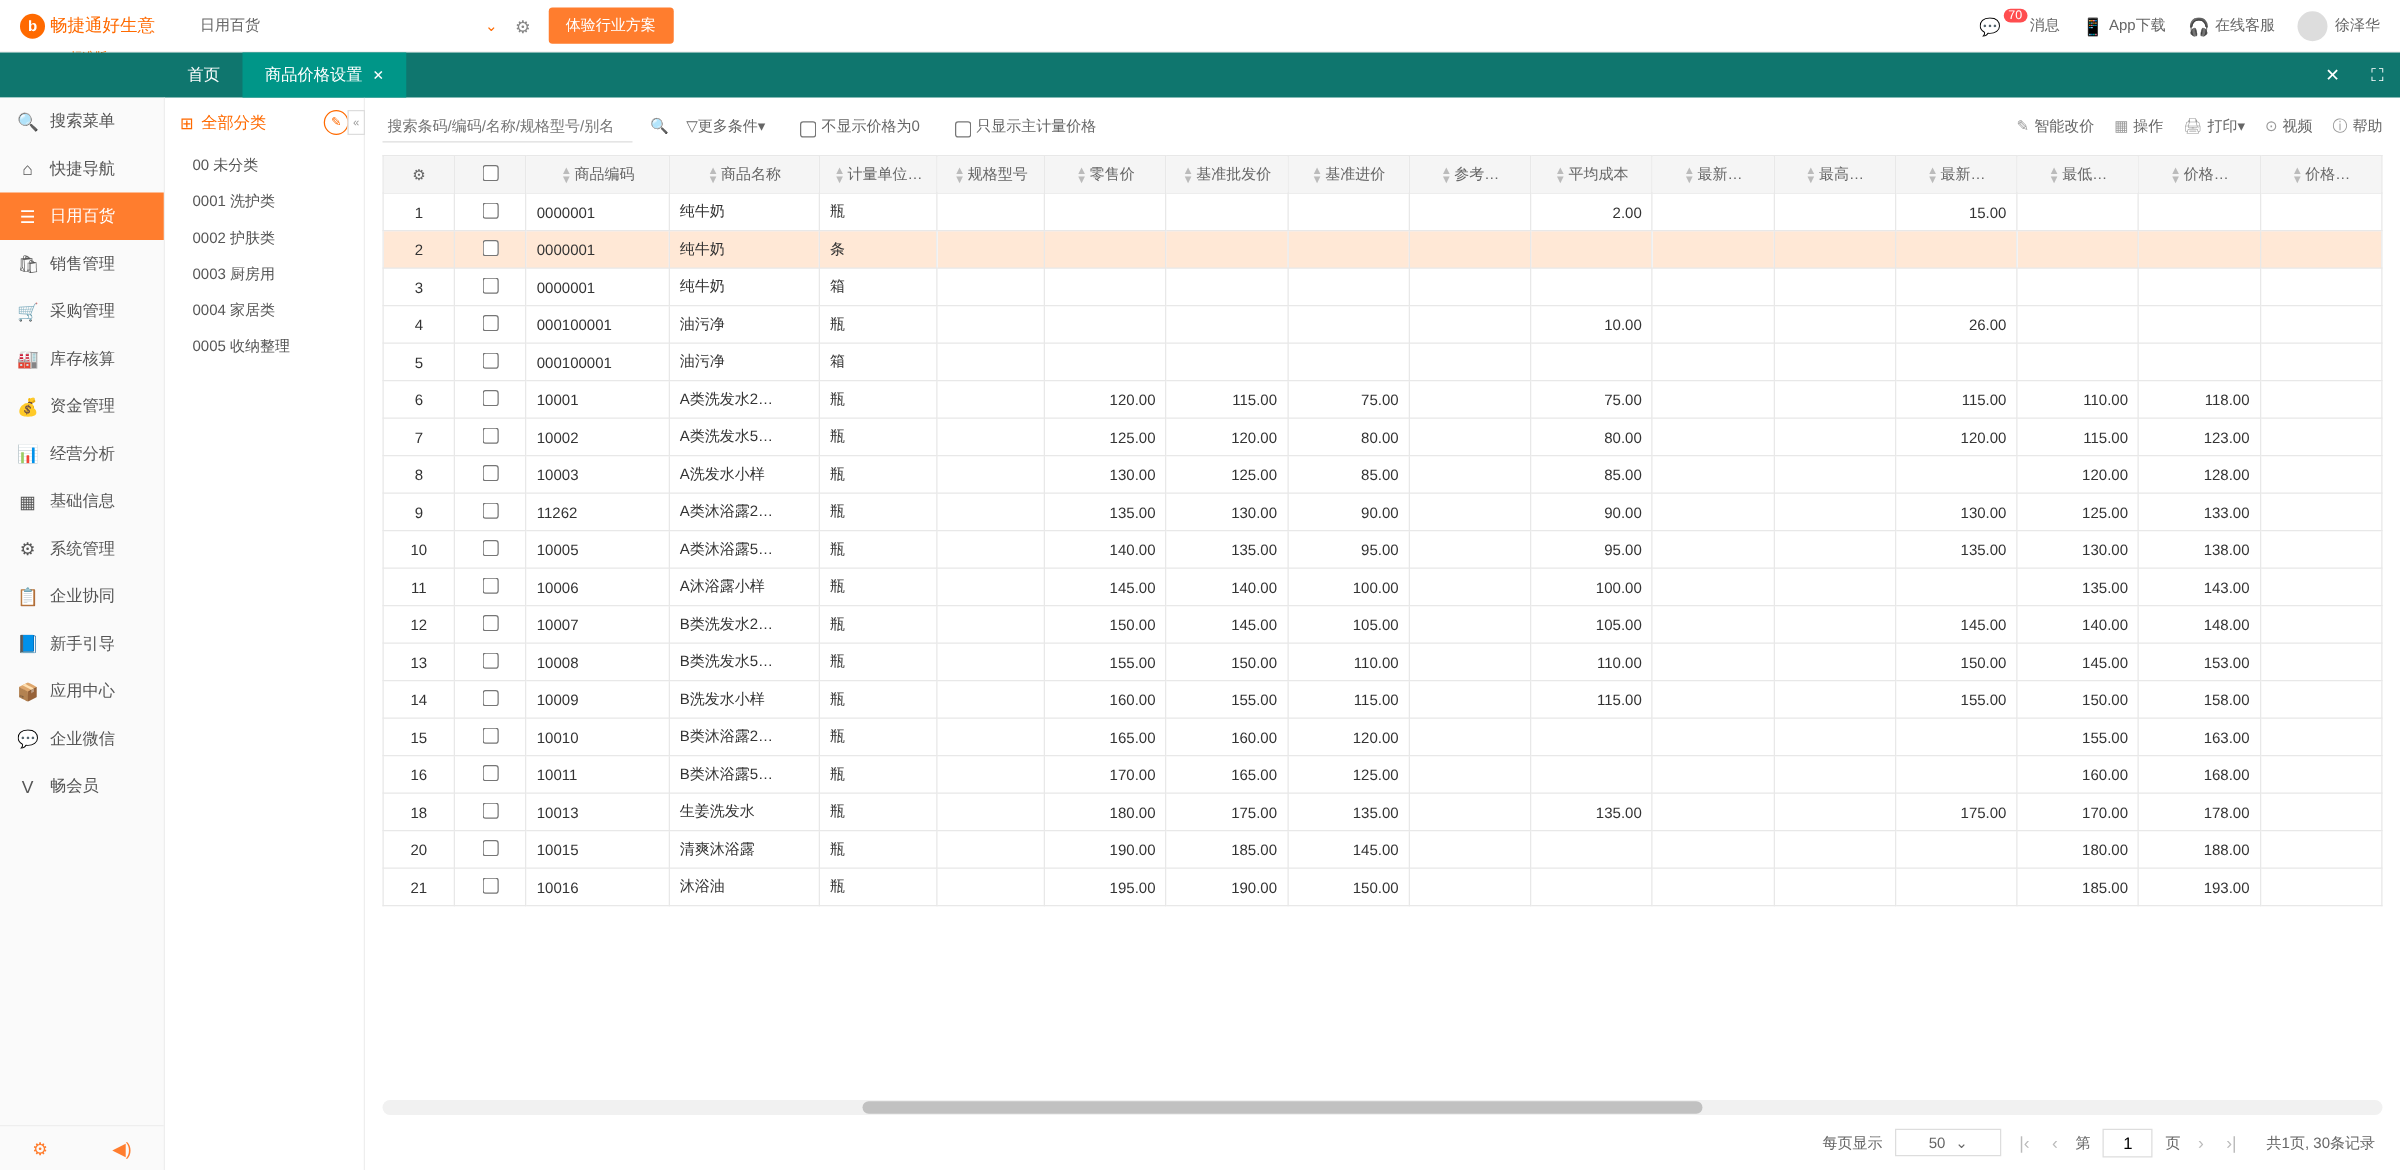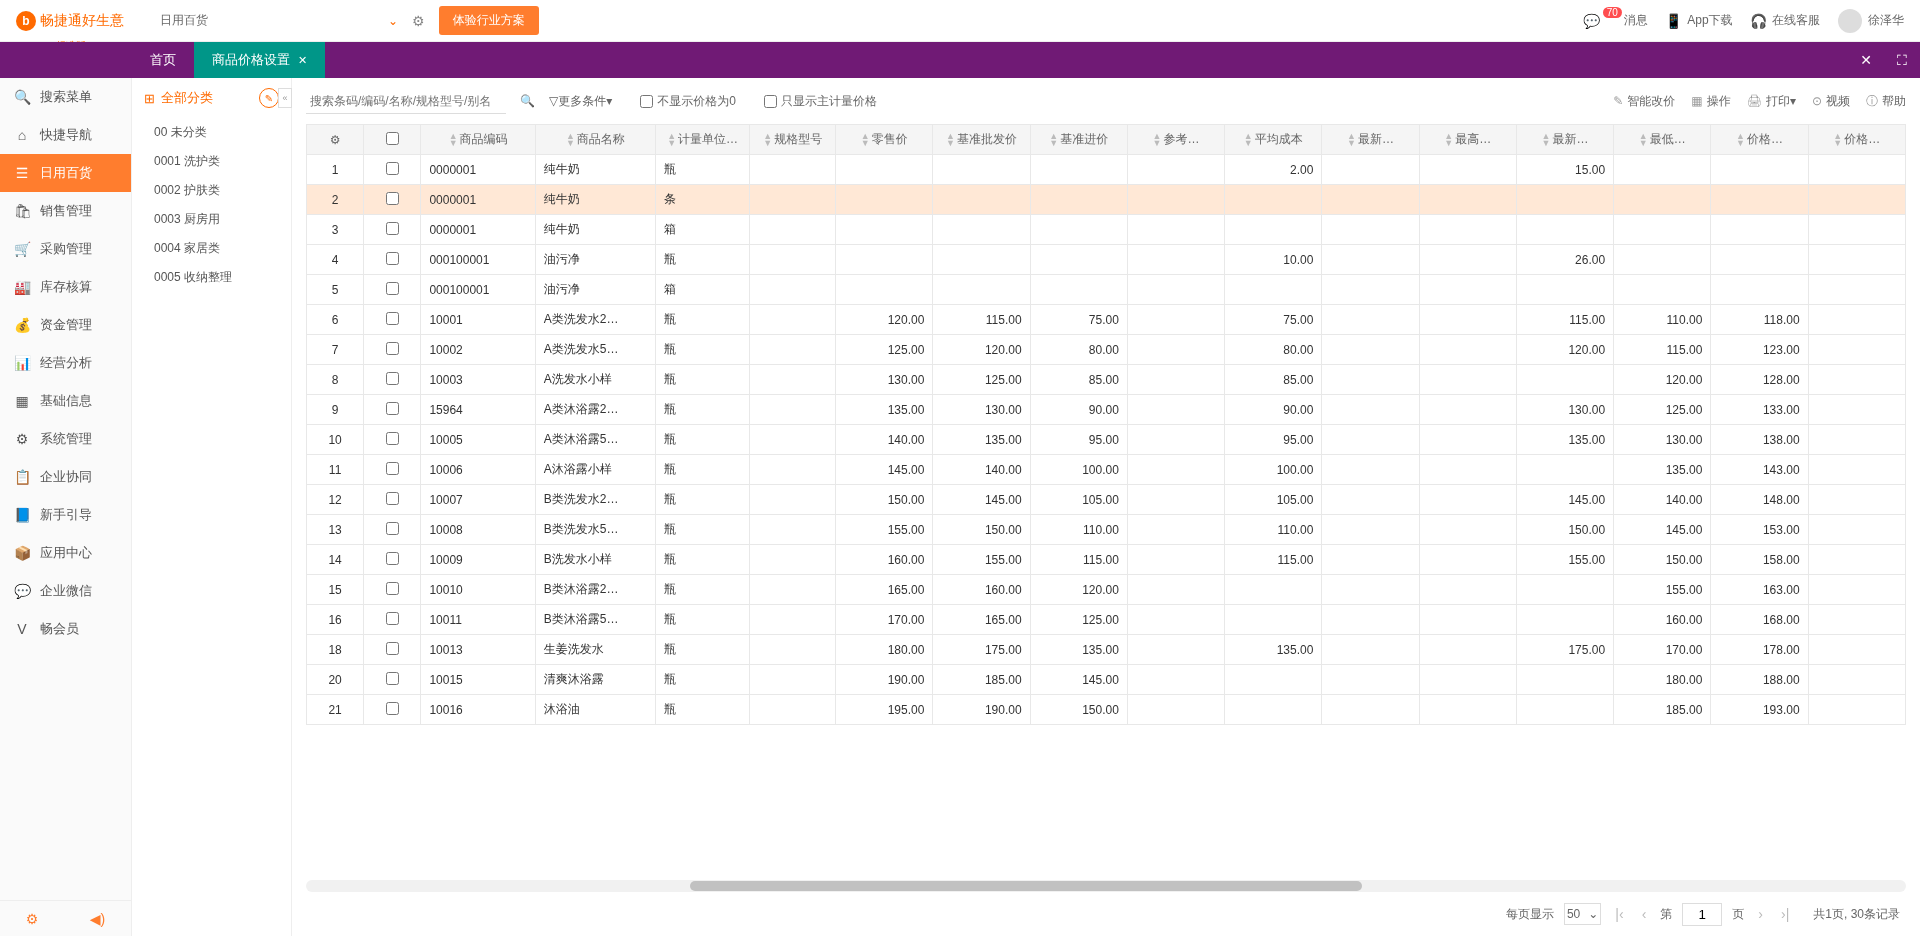--- a/index.html
+++ b/index.html
@@ -16,21 +16,21 @@
 .dept-select .chev { color: #ff6a00; margin-left: 180px; }
 .gear-btn { margin-left: 14px; color: #888; cursor: pointer; font-size: 14px; }
 .orange-btn { margin-left: 14px; background: #ff7d2e; color: #fff; border: none; border-radius: 3px; padding: 6px 14px; font-size: 12px; cursor: pointer; }
 .spacer { flex: 1; }
 .hdr-action { margin-left: 18px; color: #666; display: flex; align-items: center; cursor: pointer; font-size: 12px; }
 .hdr-action .ico { margin-right: 4px; font-size: 14px; }
 .badge { background: #ff4d4f; color: #fff; border-radius: 8px; font-size: 10px; padding: 0 4px; position: relative; top: -8px; left: -2px; }
 .avatar { width: 24px; height: 24px; border-radius: 50%; background: #ddd; margin-right: 6px; }
 
 
-.tab-bar { height: 36px; background: #701a75; display: flex; align-items: stretch; padding-left: 132px; position: relative; }
+.tab-bar { height: 36px; background: #0f766e; display: flex; align-items: stretch; padding-left: 132px; position: relative; }
 .tab { display: flex; align-items: center; padding: 0 18px; color: #fff; font-size: 13px; cursor: pointer; }
 .tab.active { background: #009688; }
 .tab .close { margin-left: 8px; font-size: 11px; }
 .tab-bar-actions { position: absolute; right: 0; top: 0; height: 36px; display: flex; align-items: center; }
 .tab-bar-actions .act { width: 36px; height: 36px; display: flex; align-items: center; justify-content: center; color: #fff; cursor: pointer; font-size: 14px; }
 
 
 .main { flex: 1; display: flex; overflow: hidden; }
 
 
@@ -51,21 +51,21 @@
 .cat-header .edit-ico { margin-left: auto; width: 20px; height: 20px; border: 1px solid #ff6a00; border-radius: 50%; display: flex; align-items: center; justify-content: center; font-size: 10px; cursor: pointer; }
 .collapse-btn { position: absolute; right: -1px; top: 10px; width: 14px; height: 20px; background: #fff; border: 1px solid #ddd; display: flex; align-items: center; justify-content: center; font-size: 9px; color: #999; cursor: pointer; }
 .cat-item { padding: 6px 22px; color: #555; cursor: pointer; font-size: 12px; }
 
 
 .table-area { flex: 1; display: flex; flex-direction: column; overflow: hidden; }
 .toolbar { height: 46px; display: flex; align-items: center; padding: 0 14px; gap: 14px; }
 .search-box { width: 200px; height: 26px; border: none; border-bottom: 1px solid #ddd; padding: 0 4px; font-size: 12px; outline: none; }
 .search-ico { color: #ff6a00; cursor: pointer; }
 .filter-btn { display: flex; align-items: center; color: #666; cursor: pointer; }
-.chk-wrap { display: flex; align-items: center; color: #666; padding-left: 14px; }
+.chk-wrap { display: flex; align-items: flex-end; color: #666; padding-left: 14px; }
 .chk-wrap input { margin-right: 4px; }
 .toolbar-right { margin-left: auto; display: flex; align-items: center; gap: 16px; }
 .tool-link { display: flex; align-items: center; color: #666; cursor: pointer; }
 .tool-link .tico { margin-right: 4px; color: #999; }
 
 
 .grid-wrap { flex: 1; overflow: auto; padding: 0 14px; }
 table.grid { width: 100%; border-collapse: collapse; table-layout: fixed; }
 .grid th, .grid td { border: 1px solid #e8e8e8; padding: 6px 8px; font-size: 12px; height: 27px; white-space: nowrap; overflow: hidden; text-overflow: ellipsis; }
 .grid th { background: #f5f5f5; color: #666; font-weight: normal; position: relative; }
@@ -81,21 +81,21 @@
 .col-spec { width: 60px; }
 .col-price { width: 68px; }
 .col-gear { width: 40px; }
 
 
 .hscroll { height: 12px; background: #f1f1f1; margin: 4px 14px 0; position: relative; border-radius: 6px; }
 .hscroll .thumb { position: absolute; left: 24%; width: 42%; top: 1px; bottom: 1px; background: #c1c1c1; border-radius: 5px; }
 
 
 .pager { height: 44px; display: flex; align-items: center; justify-content: flex-end; padding: 0 20px; gap: 10px; color: #666; font-size: 12px; }
-.pager .sel { border: 1px solid #ddd; padding: 3px 2px; display: flex; align-items: center; gap: 8px; cursor: pointer; }
+.pager .sel { border: 1px solid #ddd; padding: 3px 26px; display: flex; align-items: center; gap: 8px; cursor: pointer; }
 .pager .pgbtn { color: #bbb; cursor: pointer; padding: 0 4px; font-size: 14px; }
 .pager input.pgnum { width: 40px; border: 1px solid #ddd; text-align: center; padding: 3px 0; }
 </style>
 </head>
 <body>
 
 <div class="app">
 
   <div class="top-header">
     <div class="logo-block" style="position:relative;">
@@ -447,21 +447,21 @@
                   <td class="num"></td>
                   <td class="num"></td>
                   <td class="num"></td>
                   <td class="num">120.00</td>
                   <td class="num">128.00</td>
                   <td class="num"></td>
                 </tr>
                 <tr>
                   <td class="center col-idx">9</td>
                   <td class="center col-chk"><input type="checkbox" style=""></td>
-                  <td>15964</td>
+                  <td>11262</td>
                   <td>A类沐浴露2…</td>
                   <td>瓶</td>
                   <td></td>
                   <td class="num">135.00</td>
                   <td class="num">130.00</td>
                   <td class="num">90.00</td>
                   <td class="num"></td>
                   <td class="num">90.00</td>
                   <td class="num"></td>
                   <td class="num"></td>

